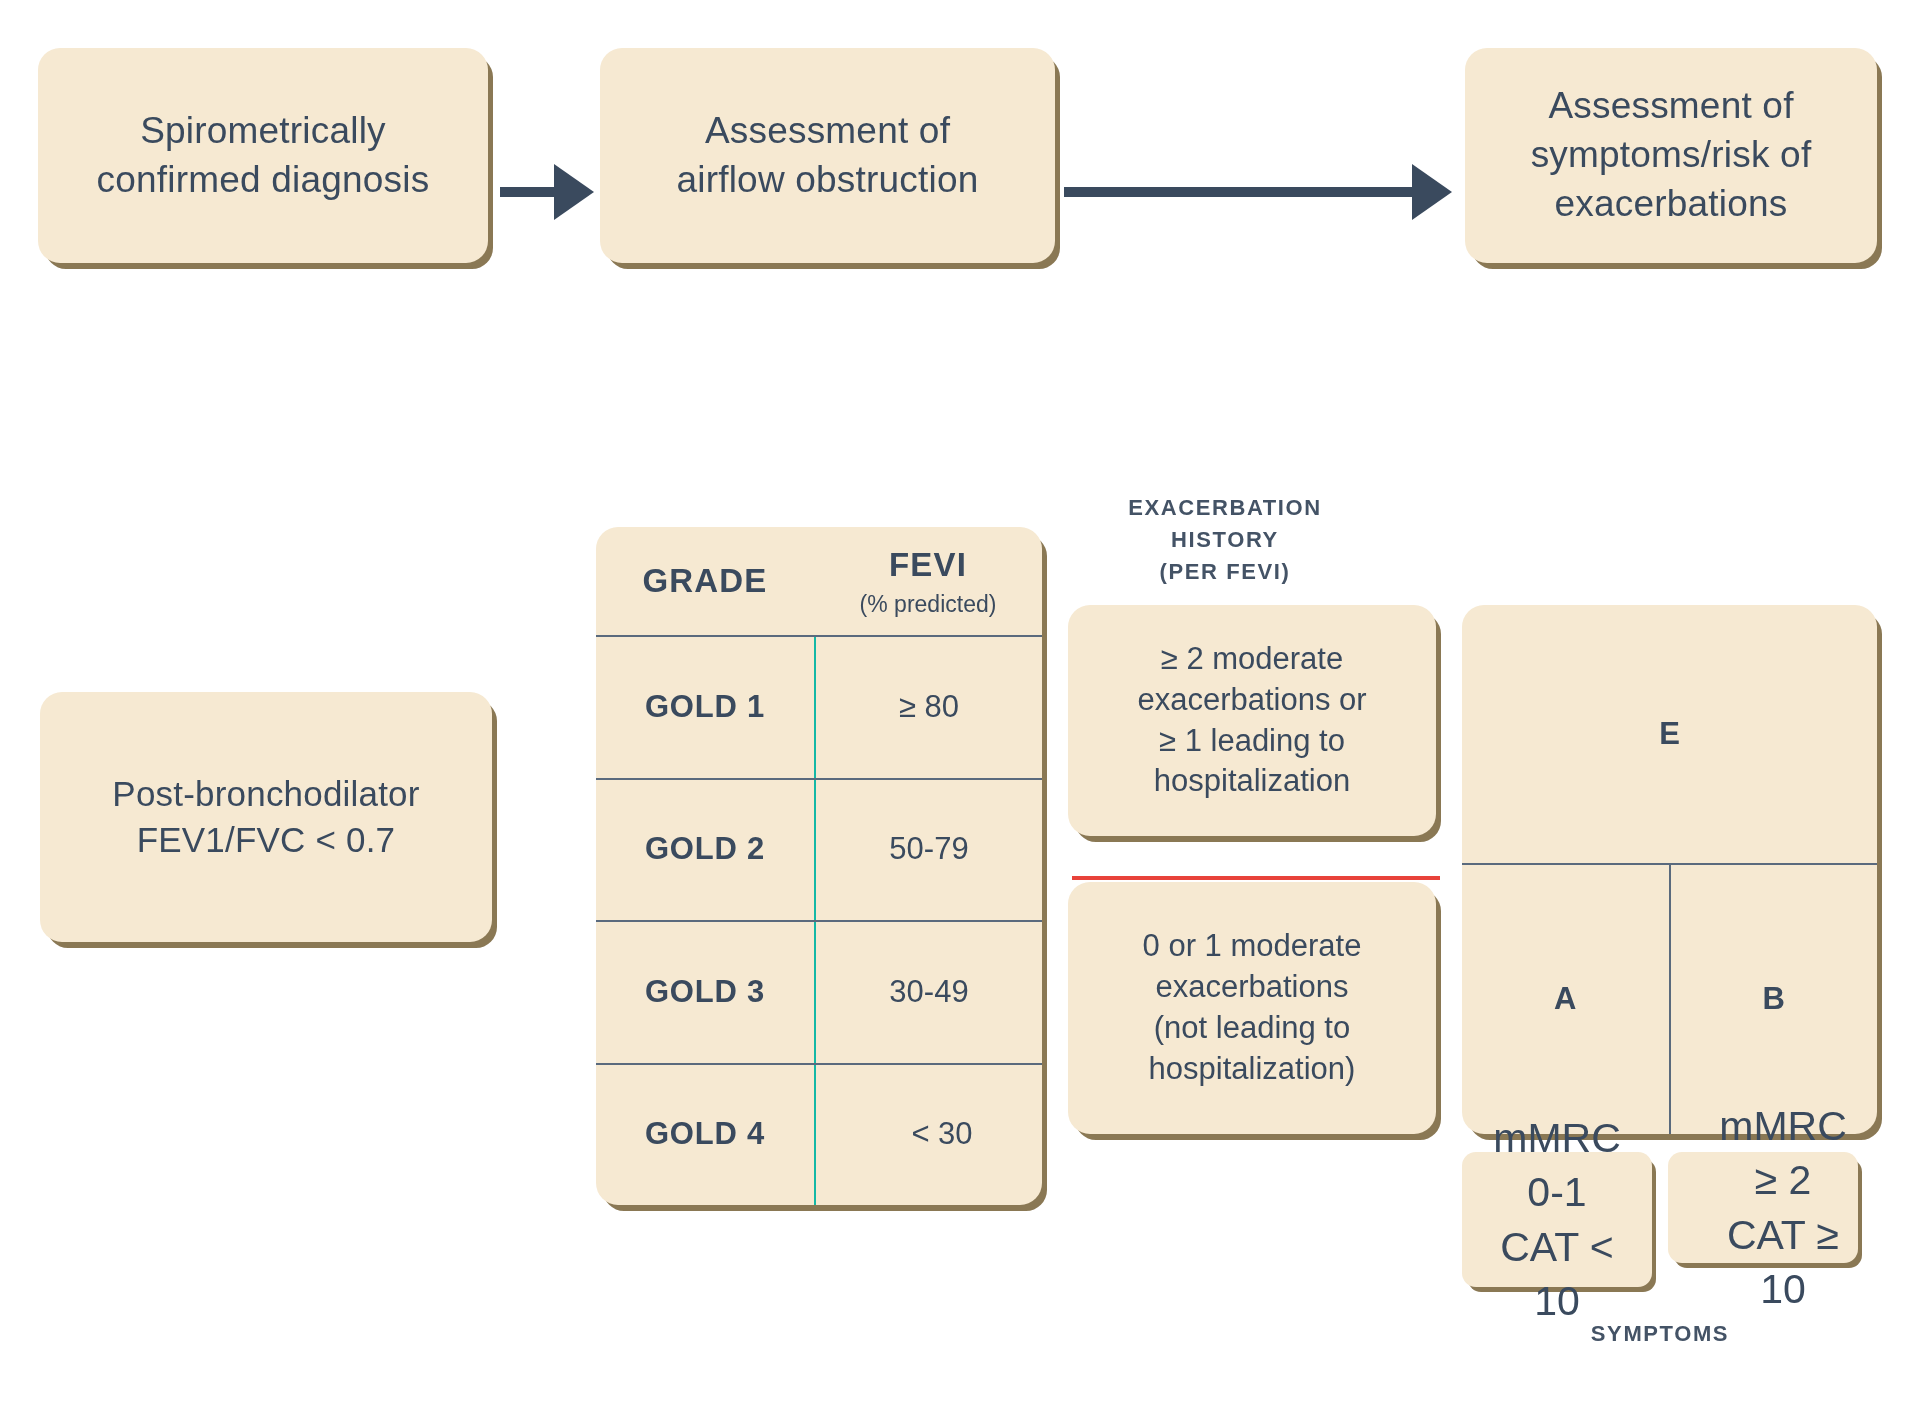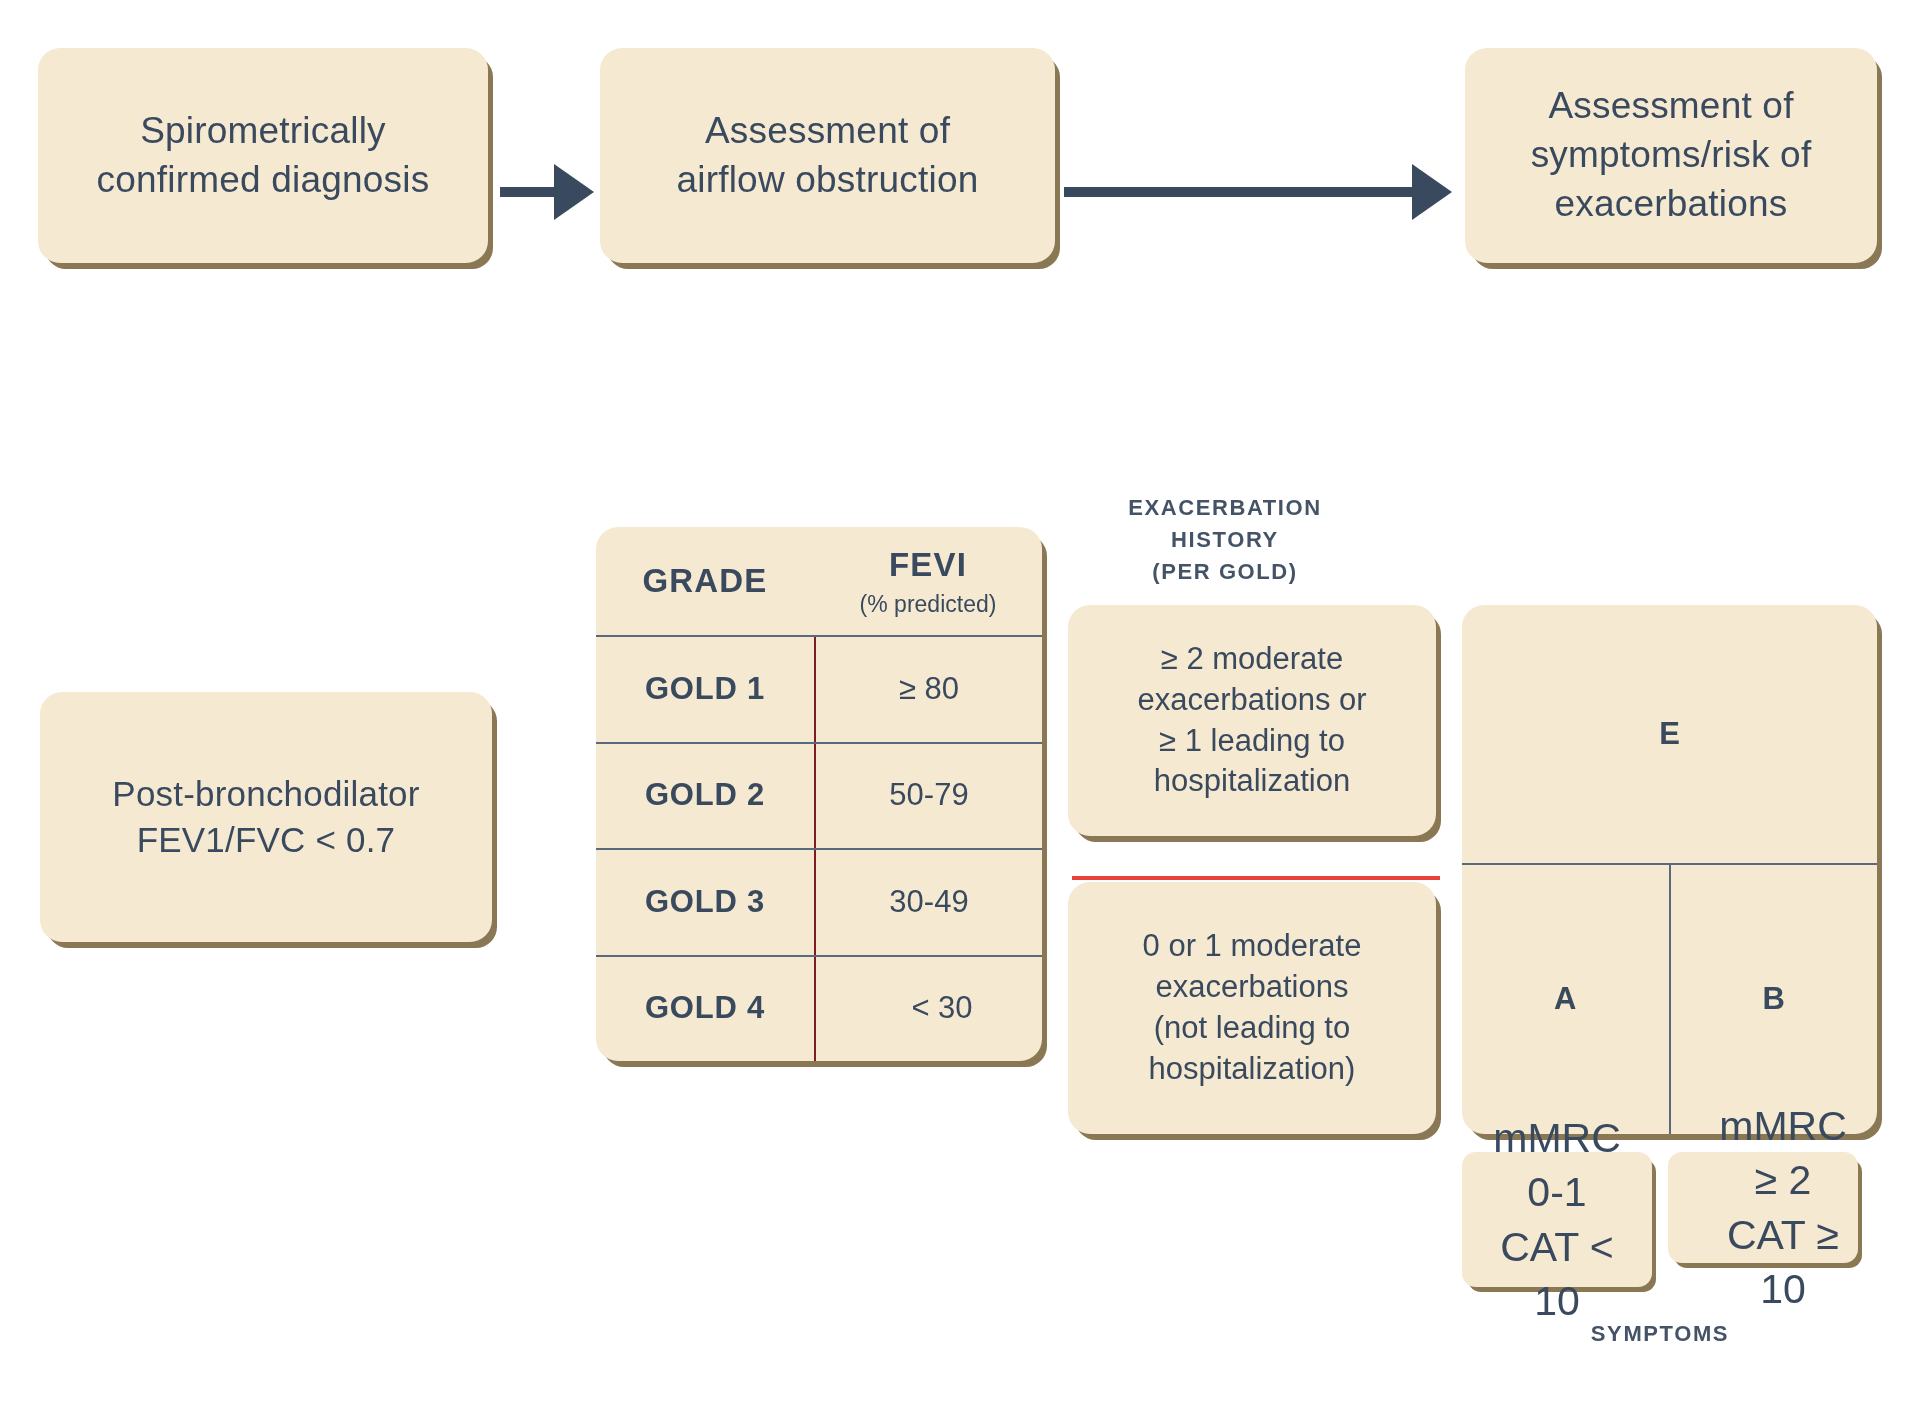--- a/index.html
+++ b/index.html
@@ -108,21 +108,21 @@
   }
   .grade-row:last-child { border-bottom: none; gap: 26px; }
   .grade-row .gr-label {
     flex: 0 0 218px;
     display: flex;
     align-items: center;
     justify-content: center;
     font-size: 31px;
     font-weight: 700;
     letter-spacing: 0.8px;
-    border-right: 2px solid #7f1d1d;
+    border-right: 2px solid #14b8a6;
   }
   .grade-row .gr-value {
     flex: 1 1 auto;
     display: flex;
     align-items: center;
     justify-content: center;
     font-size: 31px;
     font-weight: 500;
   }
 
@@ -219,21 +219,21 @@
     <span class="txt">Assessment of
 symptoms/risk of
 exacerbations</span>
   </div>
 
   <div class="card flow-box" id="box-post-bd" style="left:40px; top:692px; width:452px; height:250px; font-size:35px;">
     <span class="txt">Post-bronchodilator
 FEV1/FVC &lt; 0.7</span>
   </div>
 
-  <div class="card" id="grade-table" style="left:596px; top:527px; width:446px; height:534px;">
+  <div class="card" id="grade-table" style="left:596px; top:527px; width:446px; height:678px;">
 
     <div class="grade-head">
       <div class="gh-left">
         <span class="gh-title">GRADE</span>
       </div>
       <div class="gh-right">
         <span class="gh-title">FEVI</span>
         <span class="gh-sub">(% predicted)</span>
       </div>
     </div>
@@ -251,21 +251,21 @@
       <div class="gr-value">30-49</div>
     </div>
     <div class="grade-row">
       <div class="gr-label">GOLD 4</div>
       <div class="gr-value">&lt; 30</div>
     </div>
   </div>
 
   <div class="axis-caption" id="exac-axis-label" style="left:1060px; top:492px; width:330px;">EXACERBATION
 HISTORY
-(PER GOLD)</div>
+(PER FEVI)</div>
 
   <div class="card exac-box" id="box-exac-high" style="left:1068px; top:605px; width:368px; height:231px;">
     <span class="txt">≥ 2 moderate
 exacerbations or
 ≥ 1 leading to
 hospitalization</span>
   </div>
 
   <div id="exac-divider" style="left:1072px; top:876px; width:368px;"></div>
 

